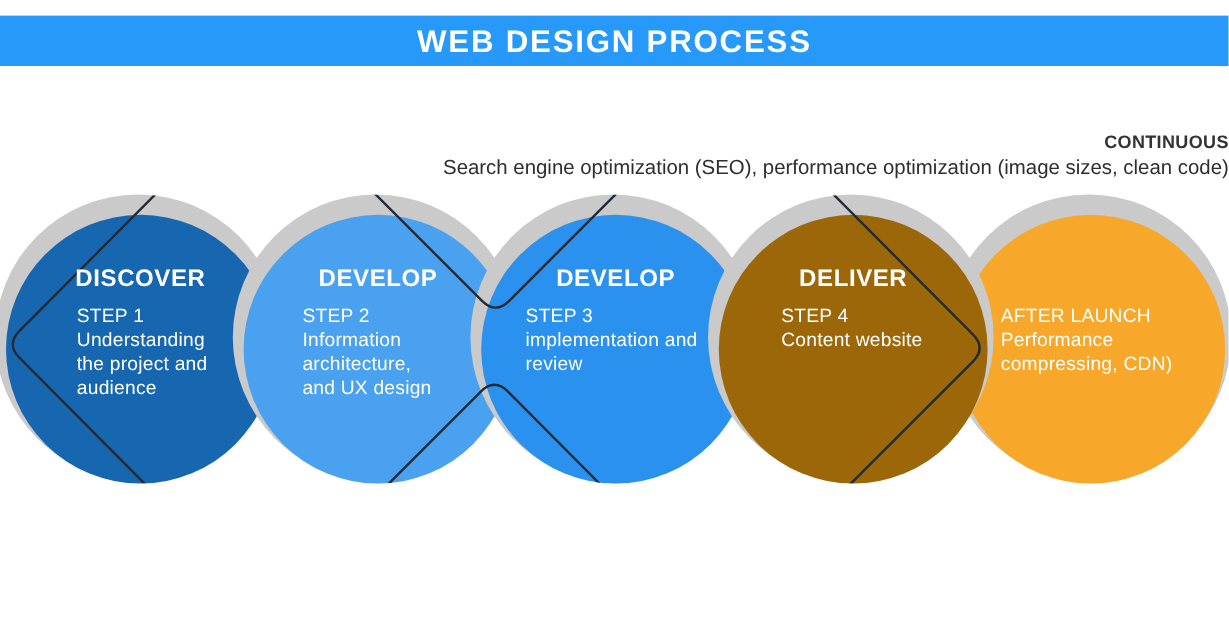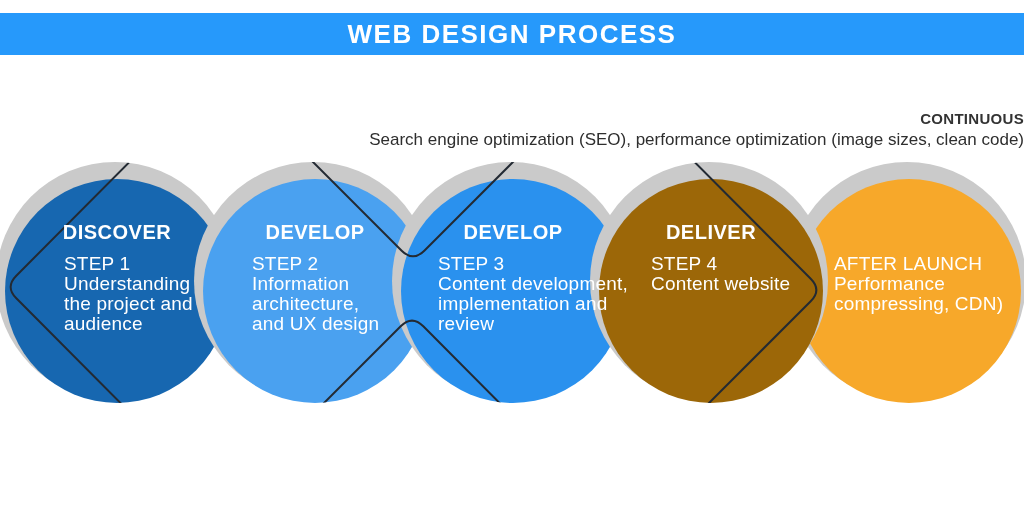--- a/index.html
+++ b/index.html
@@ -22,21 +22,21 @@
   }
   .continuous-description{
     margin-top:3px;font-size:17px;color:#2e2e2e;
   }
   svg.diagram{position:absolute;left:0;top:0;width:1024px;height:516px;}
   .step-title{
     position:absolute;top:221px;width:220px;text-align:center;
     color:#ffffff;font-size:20px;font-weight:bold;letter-spacing:0.5px;
   }
   .step-body{
-    position:absolute;top:254px;color:#ffffff;font-size:19px;
+    position:absolute;top:254px;color:#ffffff;font-size:16px;
     line-height:20px;letter-spacing:0.2px;white-space:nowrap;
   }
   .t1{left:7px;}  .t2{left:205px;} .t3{left:403px;} .t4{left:601px;} .t5{left:799px;}
   .b1{left:64px;} .b2{left:252px;} .b3{left:438px;} .b4{left:651px;} .b5{left:834px;}
 </style>
 </head>
 <body>
 
 <div class="stage">
 
@@ -100,21 +100,20 @@
 
   <div class="step-body b2">
     <div class="line">STEP 2</div>
     <div class="line">Information</div>
     <div class="line">architecture,</div>
     <div class="line">and UX design</div>
   </div>
 
   <div class="step-body b3">
     <div class="line">STEP 3</div>
-    <div class="line">Content development,</div>
     <div class="line">implementation and</div>
     <div class="line">review</div>
   </div>
 
   <div class="step-body b4">
     <div class="line">STEP 4</div>
     <div class="line">Content website</div>
   </div>
 
   <div class="step-body b5">

